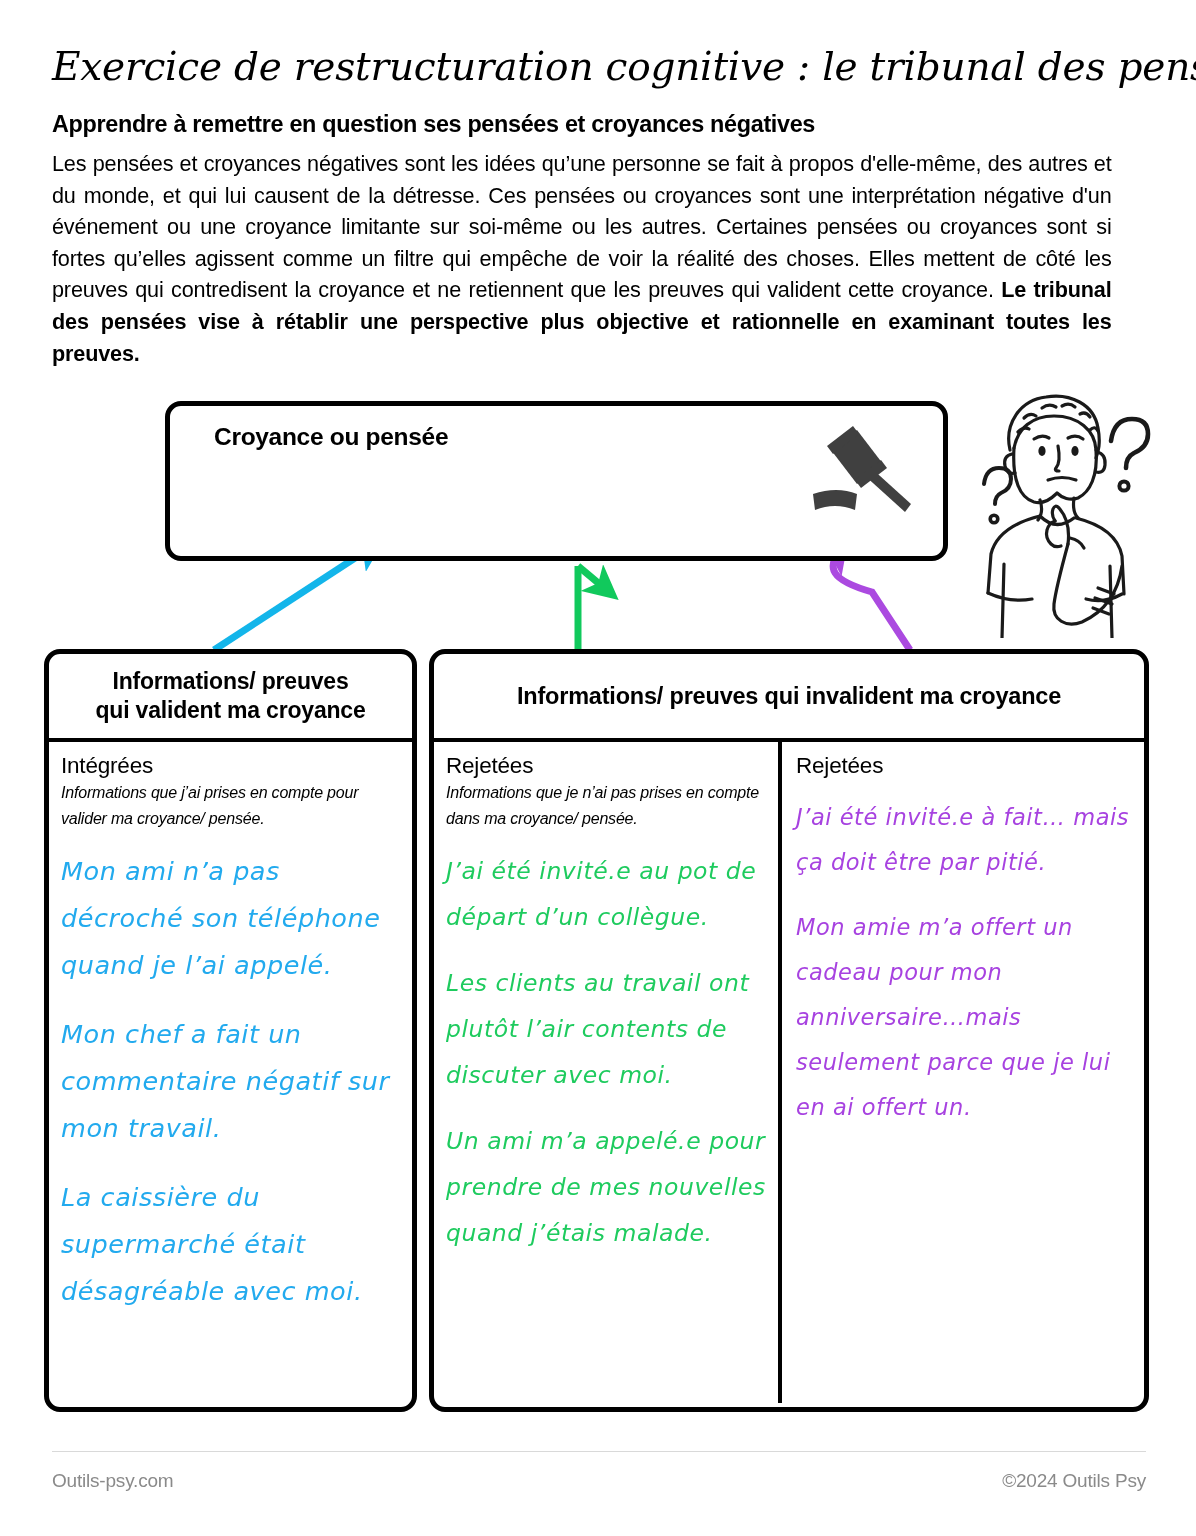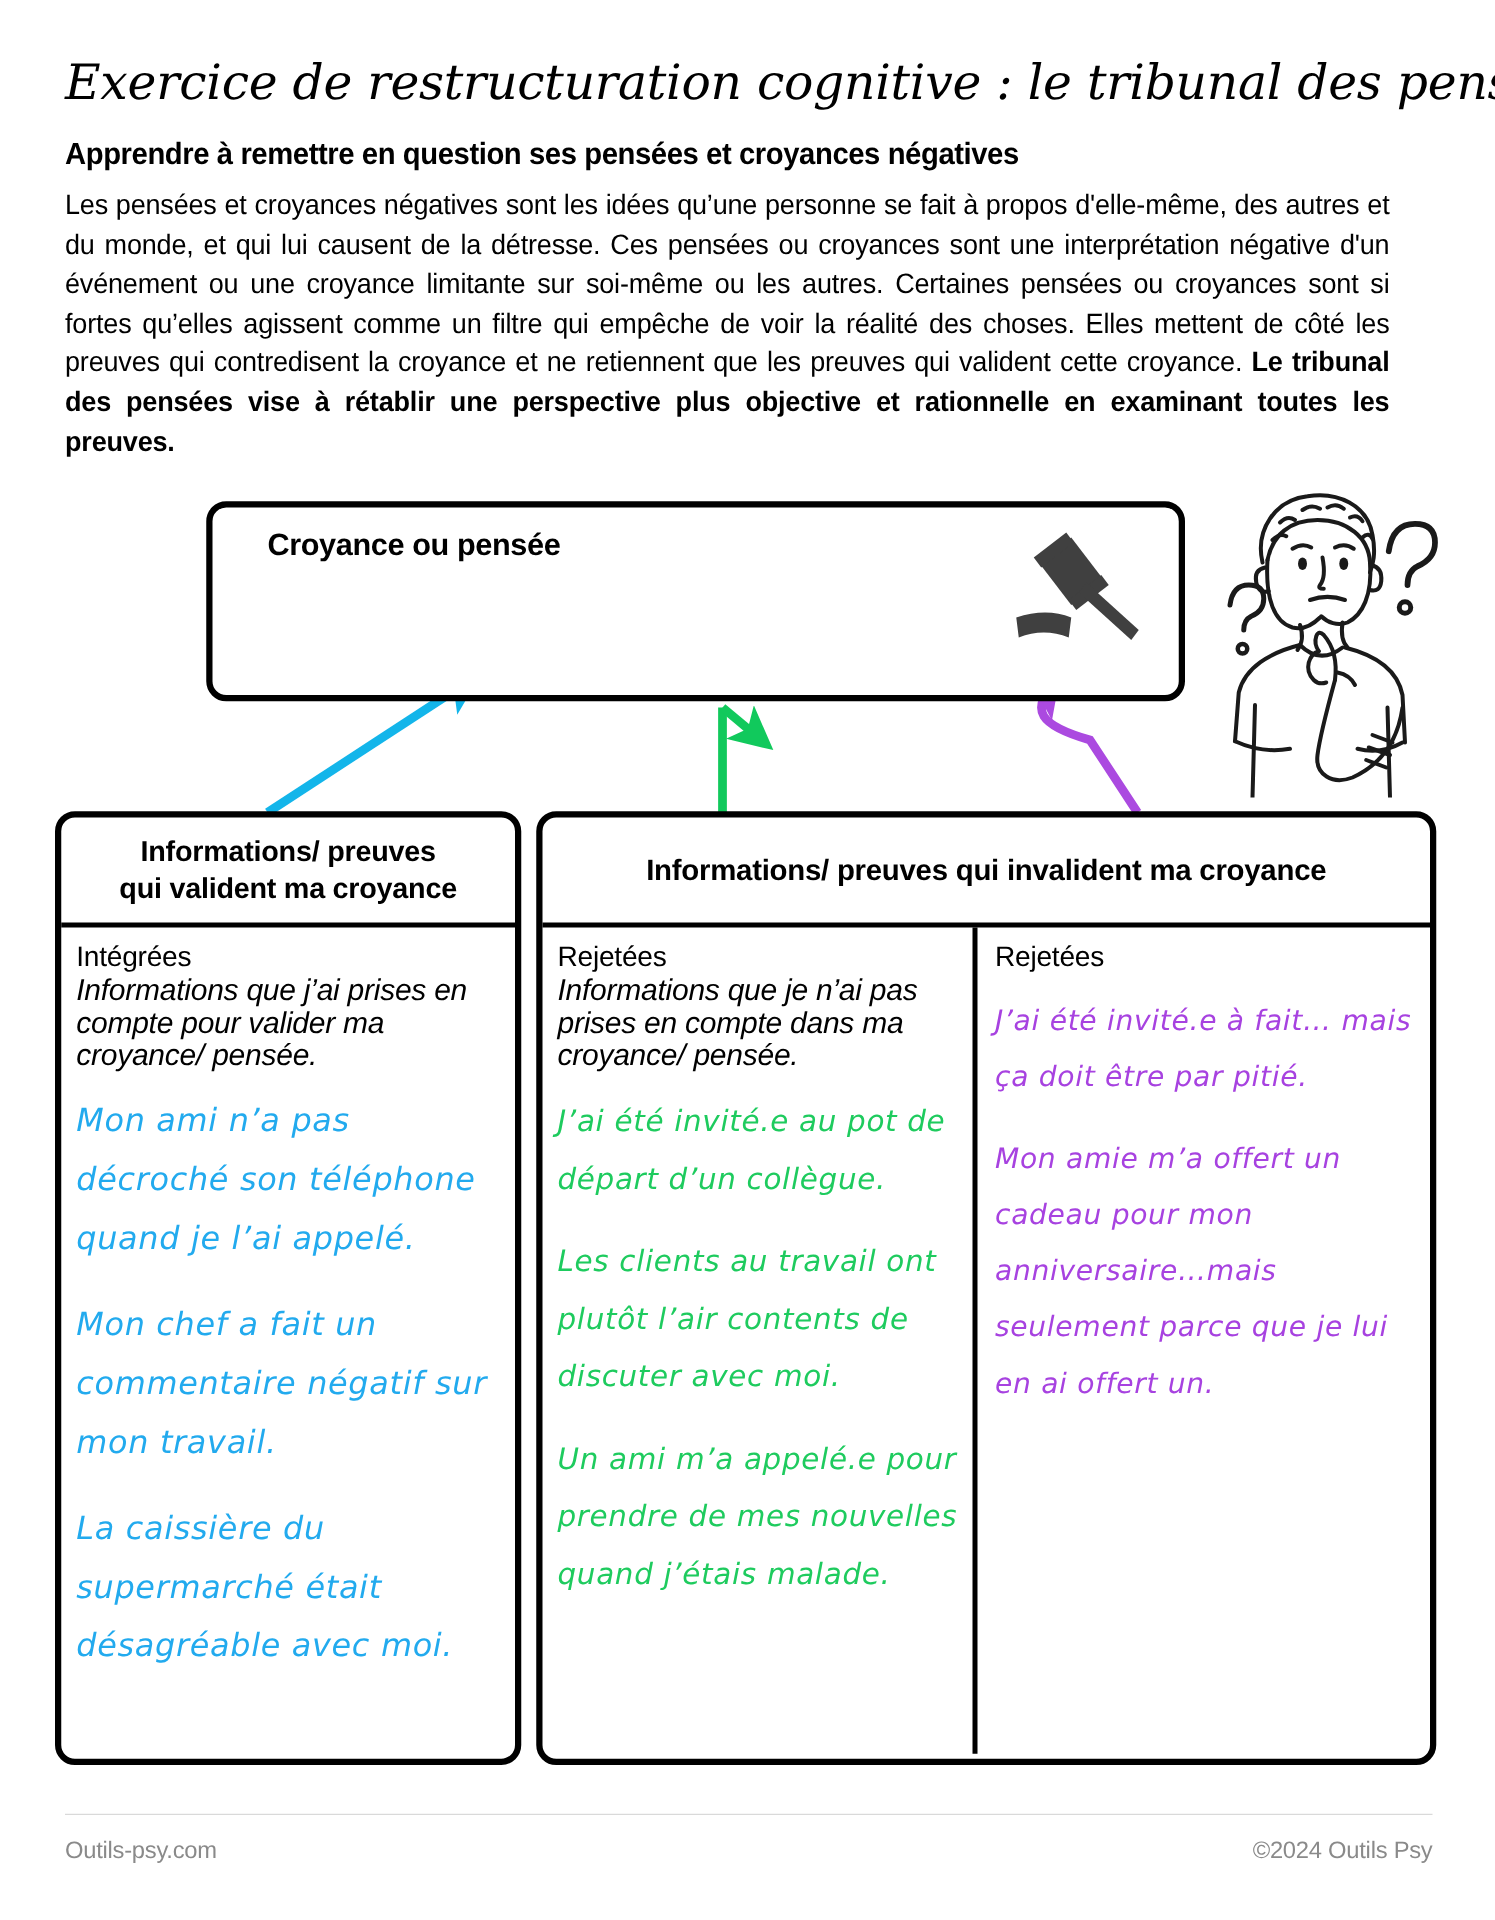--- a/index.html
+++ b/index.html
@@ -186,21 +186,21 @@
 
   .col-title {
     font-size: 22.5px;
     font-weight: normal;
     letter-spacing: -0.2px;
     line-height: 27px;
   }
 
   .col-desc {
     font-style: italic;
-    font-size: 24px;
+    font-size: 16px;
     line-height: 26px;
     letter-spacing: -0.2px;
     white-space: pre-line;
     margin-top: 1px;
   }
 
   .entries { margin-top: 16px; }
 
   .entry {
     font-family: "DejaVu Sans", sans-serif;

